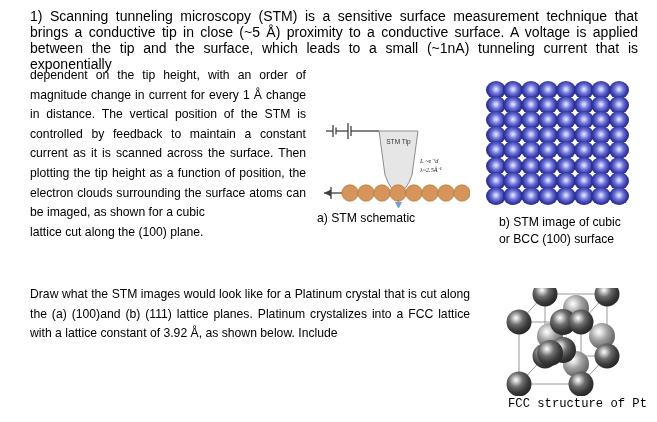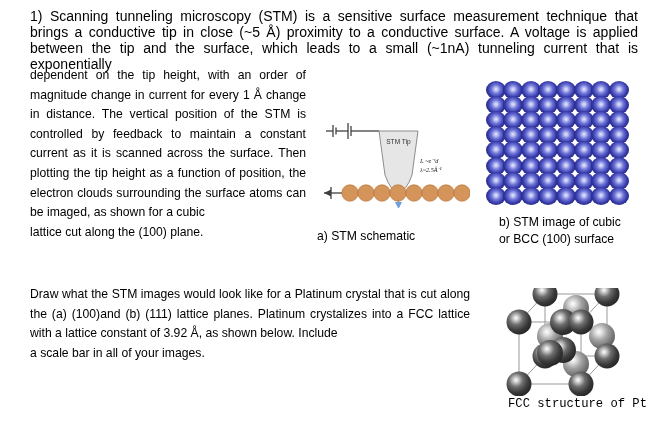--- a/index.html
+++ b/index.html
@@ -65,21 +65,21 @@
   }
   #stm-schematic svg { display: block; }
 
   .caption {
     position: absolute;
     font-size: 12.2px;
     line-height: 17px;
     color: #000;
     text-align: left;
   }
-  #caption-a { left: 317px; top: 210px; width: 150px; margin-top: 18px; }
+  #caption-a { left: 317px; top: 210px; width: 150px; }
   #caption-b { left: 499px; top: 214px; width: 160px; }
   #caption-fcc { left: 508px; top: 396px; width: 150px; font-family: Liberation Mono, monospace; }
 
   
   #stm-image {
     position: absolute;
     left: 485px;
     top: 80px;
     width: 144px;
     height: 124px;
@@ -238,21 +238,20 @@
     </div>
 </div>
 
 <div class="caption" id="caption-b">
   <div>b) STM image of cubic</div>
   <div>or BCC (100) surface</div>
 </div>
 
 <div id="para2">
   <span>Draw what the STM images would look like for a Platinum crystal that is cut along the (a) (100)and (b) (111) lattice planes. Platinum crystalizes into a FCC lattice with a lattice constant of 3.92 Å, as shown below. Include</span>
-  <div class="lastline">a scale bar in all of your images.</div>
 </div>
 
 <div id="fcc-cell">
   <svg width="130" height="108" viewBox="0 0 130 108" xmlns="http://www.w3.org/2000/svg">
     <defs>
       <radialGradient id="sphDark" cx="38%" cy="34%" r="70%">
         <stop offset="0%" stop-color="#ffffff"></stop>
         <stop offset="16%" stop-color="#c8c8c8"></stop>
         <stop offset="40%" stop-color="#6d6d6d"></stop>
         <stop offset="72%" stop-color="#3a3a3a"></stop>

